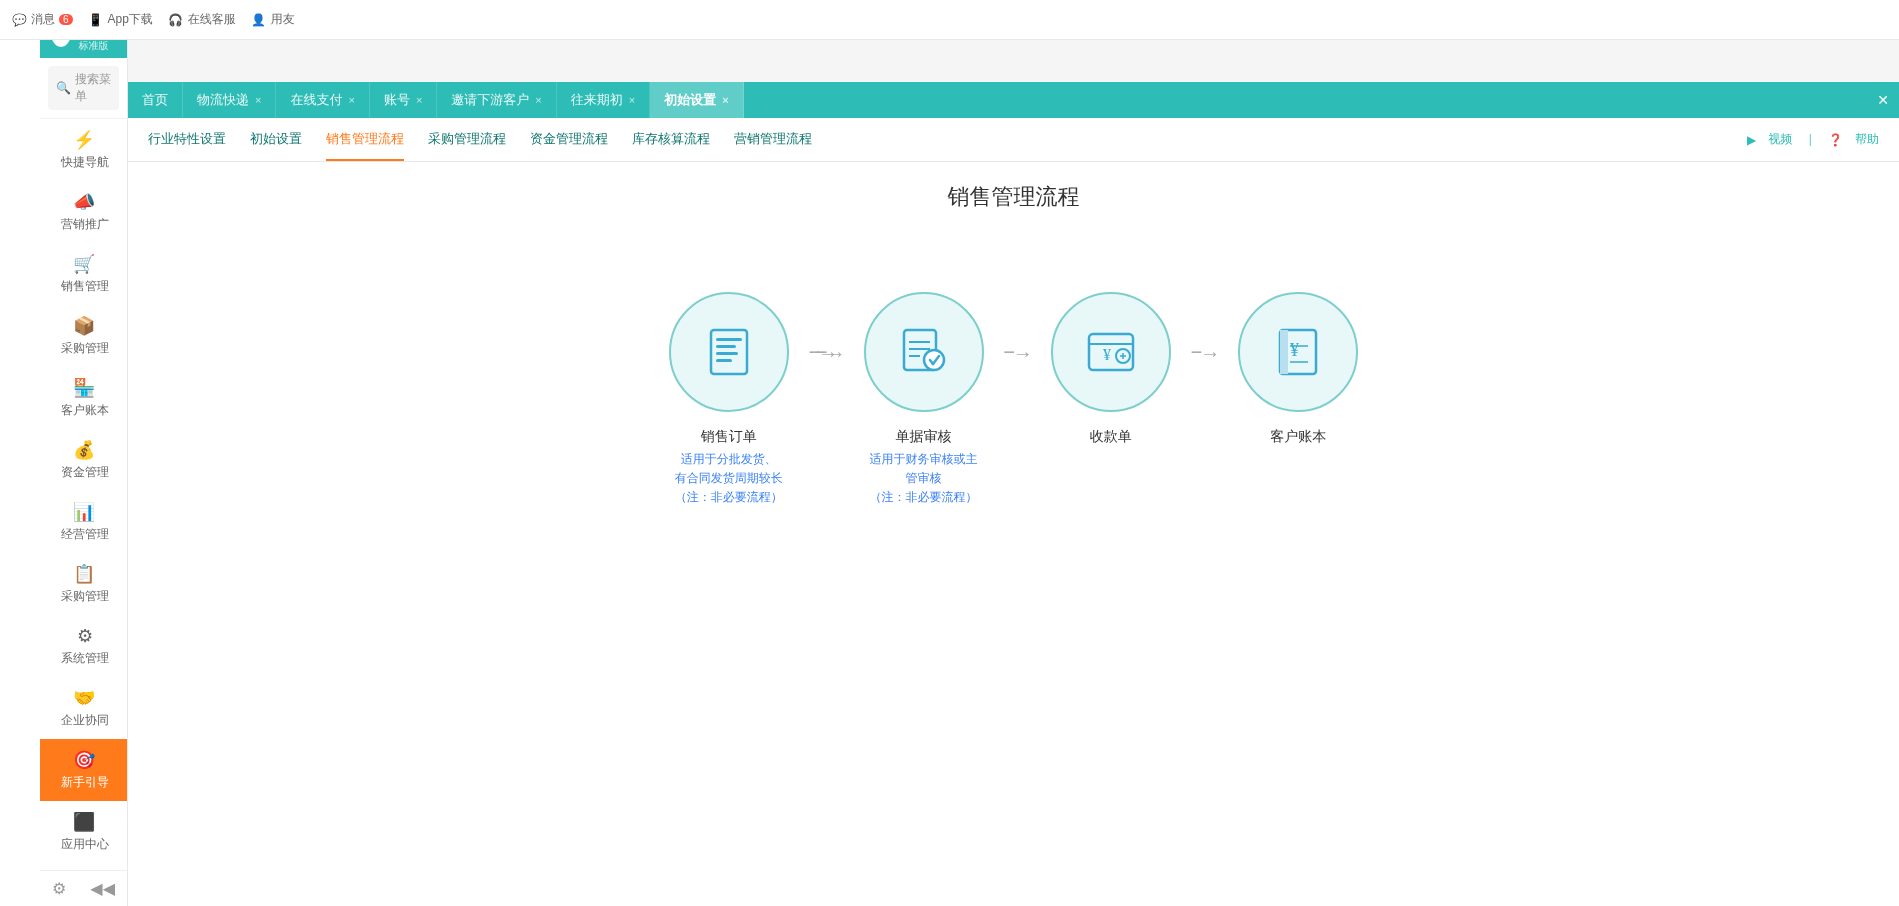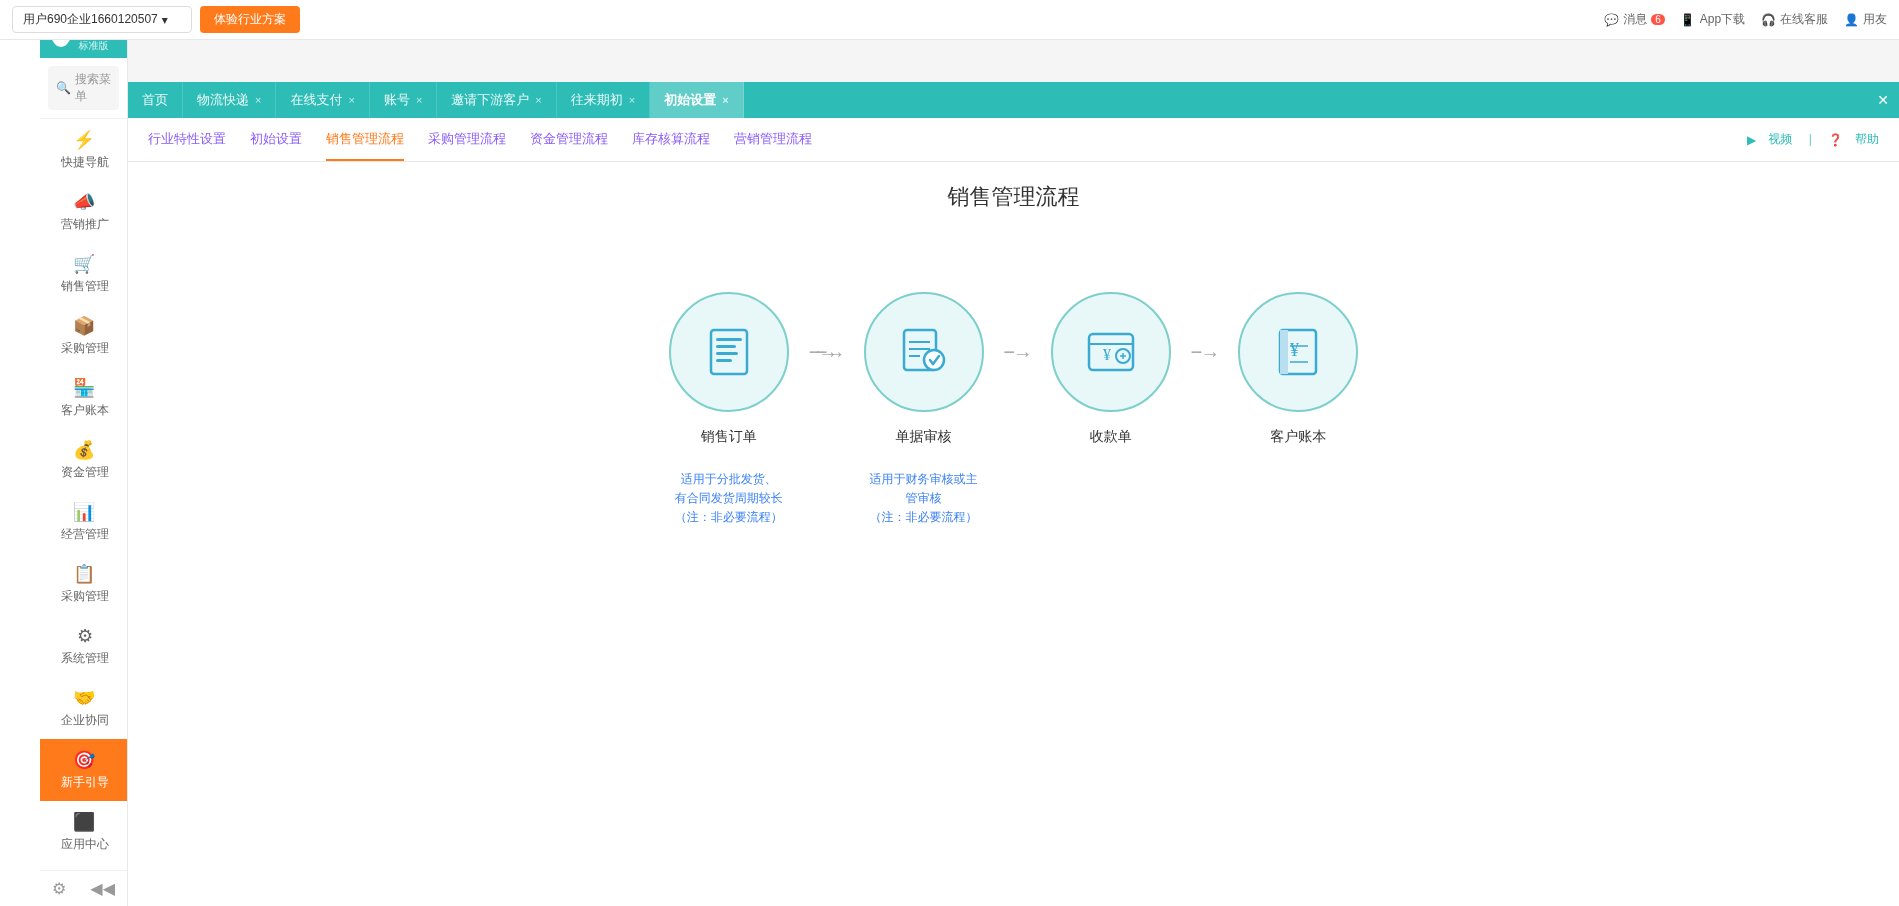--- a/index.html
+++ b/index.html
@@ -151,21 +151,21 @@
       display: flex;
       align-items: center;
       padding: 0 20px;
       height: 44px;
       gap: 24px;
     }
     .sub-tab {
       height: 100%;
       display: flex; align-items: center;
       font-size: 13px;
-      color: #8b5cf6;
+      color: #0f766e;
       cursor: pointer;
       border-bottom: 2px solid transparent;
       white-space: nowrap;
     }
     .sub-tab.active { color: #ff7a1a; border-bottom-color: #ff7a1a; }
     .sub-tabs-right { margin-left: auto; display: flex; align-items: center; gap: 12px; font-size: 12px; color: #2dbdb6; cursor: pointer; }
 
     
     .content-area {
       flex: 1;
@@ -213,21 +213,21 @@
       display: flex;
       align-items: center;
       padding-top: 48px;
       margin: 0 -10px;
     }
 
     .flow-label {
       font-size: 14px;
       color: #333;
       text-align: center;
-      margin-bottom: 24px;
+      margin-bottom: 4px;
       font-weight: 500;
     }
     .flow-desc {
       font-size: 12px;
       color: #3b82f6;
       text-align: center;
       line-height: 1.6;
     }
 
     
@@ -236,27 +236,20 @@
       align-items: center;
       color: #aaa;
       font-size: 20px;
       letter-spacing: -2px;
     }
   </style>
 </head>
 <body>
 
 <div class="top-header">
-  <div class="top-header-left">
-    <div class="user-selector">
-      <span>用户690企业1660120507</span>
-      <span>▾</span>
-    </div>
-    <button class="btn-trial">体验行业方案</button>
-  </div>
   <div class="top-header-right">
     <div class="top-right-item">
       <span>💬</span>
       <span>消息</span>
       <span class="badge">6</span>
     </div>
     <div class="top-right-item">
       <span>📱</span>
       <span>App下载</span>
     </div>

